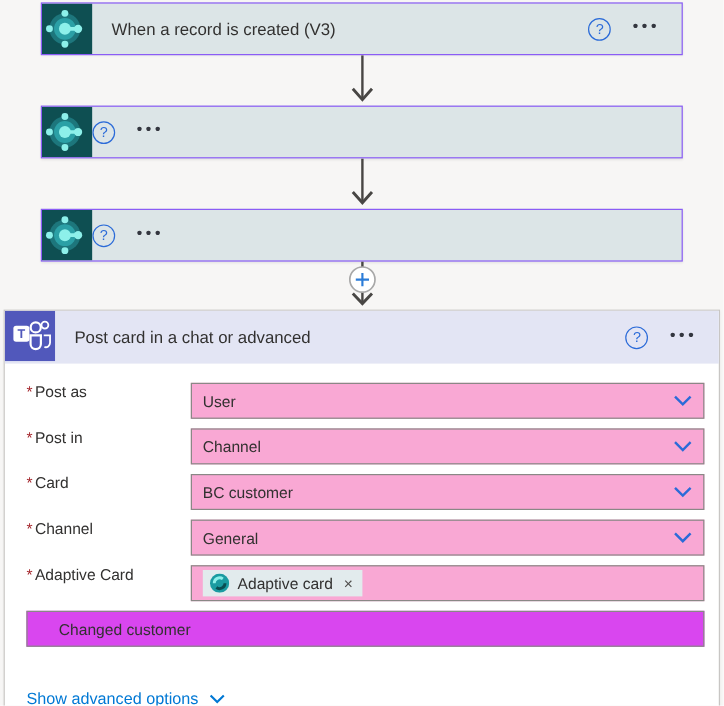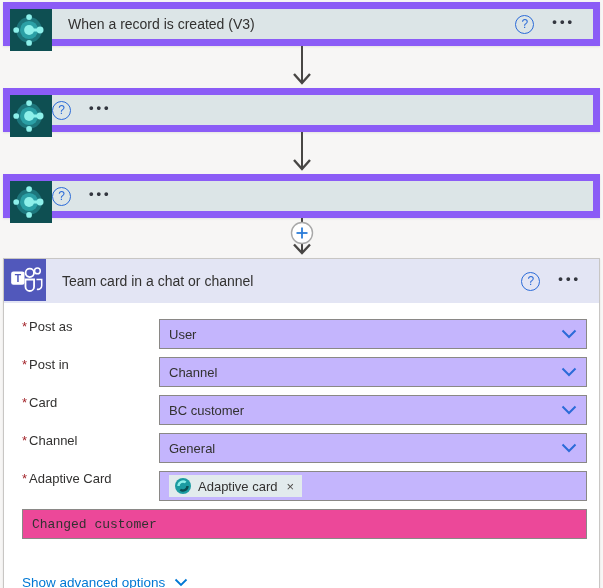--- a/index.html
+++ b/index.html
@@ -6,24 +6,24 @@
   body {
     width:603px; height:588px;
     background:#f7f6f5;
     font-family:"Liberation Sans", sans-serif;
     overflow:hidden;
   }
   .canvas { width:603px; height:588px; display:flex; flex-direction:column; align-items:center; padding-top:2px; box-sizing:border-box; }
 
   
   .step-card {
-    width:597px; height:44px; flex:0 0 44px;
+    width:535px; height:44px; flex:0 0 44px;
     display:flex; align-items:stretch;
     background:#dce5e7;
-    border:7px solid #8b5cf6; box-sizing:border-box;
+    border:1px solid #8b5cf6; box-sizing:border-box;
     box-shadow:0 1px 2px rgba(0,0,0,.08);
     cursor:pointer;
   }
   .step-icon { width:42px; height:42px; flex:0 0 42px; }
   .step-icon svg { display:block; }
   .step-title {
     flex:1; display:flex; align-items:center;
     padding-left:16px; font-size:14px; color:#323130; white-space:nowrap; overflow:hidden;
   }
   .hdr-controls { display:flex; align-items:center; gap:18px; padding-right:18px; }
@@ -53,31 +53,31 @@
     height:44px; flex:0 0 44px; display:flex; align-items:stretch;
     background:#e3e5f4; cursor:pointer;
   }
   .action-body { padding:16px 12px 12px 18px; }
 
   .field-row { display:flex; align-items:flex-start; margin-bottom:8px; }
   .field-label { width:137px; flex:0 0 137px; font-size:13px; color:#323130; }
   .req-mark { color:#a4262c; margin-right:2px; }
   .field-box {
     flex:1; height:30px; box-sizing:border-box;
-    border:1px solid #8a8886; background:#c4b5fd;
+    border:1px solid #8a8886; background:#f9a8d4;
     display:flex; align-items:center; padding:0 9px;
     font-size:13px; color:#323130;
   }
   .dropdown { cursor:pointer; }
   .dd-chevron { margin-left:auto; flex:0 0 auto; }
   .text-input {
     flex:1; height:30px; box-sizing:border-box;
-    border:1px solid #8a8886; background:#ec4899;
-    padding:0 9px; font-size:13px; color:#323130;
-    font-family:Liberation Mono, monospace; outline:none;
+    border:1px solid #8a8886; background:#d946ef;
+    padding:0 26px; font-size:13px; color:#323130;
+    font-family:Liberation Sans, sans-serif; outline:none;
   }
   .token-pill {
     display:inline-flex; align-items:center; gap:7px;
     background:#e2ebed; padding:3px 8px 3px 6px;
     font-size:13px; color:#323130; cursor:default;
   }
   .token-remove { color:#4f4d4b; font-size:13px; margin-left:2px; cursor:pointer; }
 
   .advanced-link {
     margin-top:28px; display:inline-flex; align-items:center; gap:9px;
@@ -176,21 +176,21 @@
         <svg width="42" height="42" viewBox="0 0 44 44">
           <rect width="44" height="44" fill="#5158bb"></rect>
           <circle cx="27" cy="14.5" r="4.4" fill="none" stroke="#ffffff" stroke-width="1.9"></circle>
           <circle cx="35" cy="12.5" r="3" fill="none" stroke="#ffffff" stroke-width="1.6"></circle>
           <path d="M22.5 21.5 h9 v7.5 a4.5 4.5 0 0 1 -9 0 z" fill="none" stroke="#ffffff" stroke-width="1.9"></path>
           <path d="M34 21.5 h5.5 v6.5 a3.8 3.8 0 0 1 -5 3.6" fill="none" stroke="#ffffff" stroke-width="1.6"></path>
           <rect x="7.5" y="13" width="14" height="14" rx="2.4" fill="#ffffff"></rect>
           <text x="14.5" y="24" font-size="11" font-weight="bold" fill="#5158bb" text-anchor="middle" font-family="Liberation Sans, sans-serif">T</text>
         </svg>
       </span>
-      <span class="step-title">Team card in a chat or channel</span>
+      <span class="step-title">Post card in a chat or advanced</span>
       <span class="hdr-controls">
         <span class="help-btn">?</span>
         <span class="more-btn">•••</span>
       </span>
     </div>
 
     <div class="action-body">
 
       <div class="field-row">
         <span class="field-label"><span class="req-mark">*</span><span>Post as</span></span>

